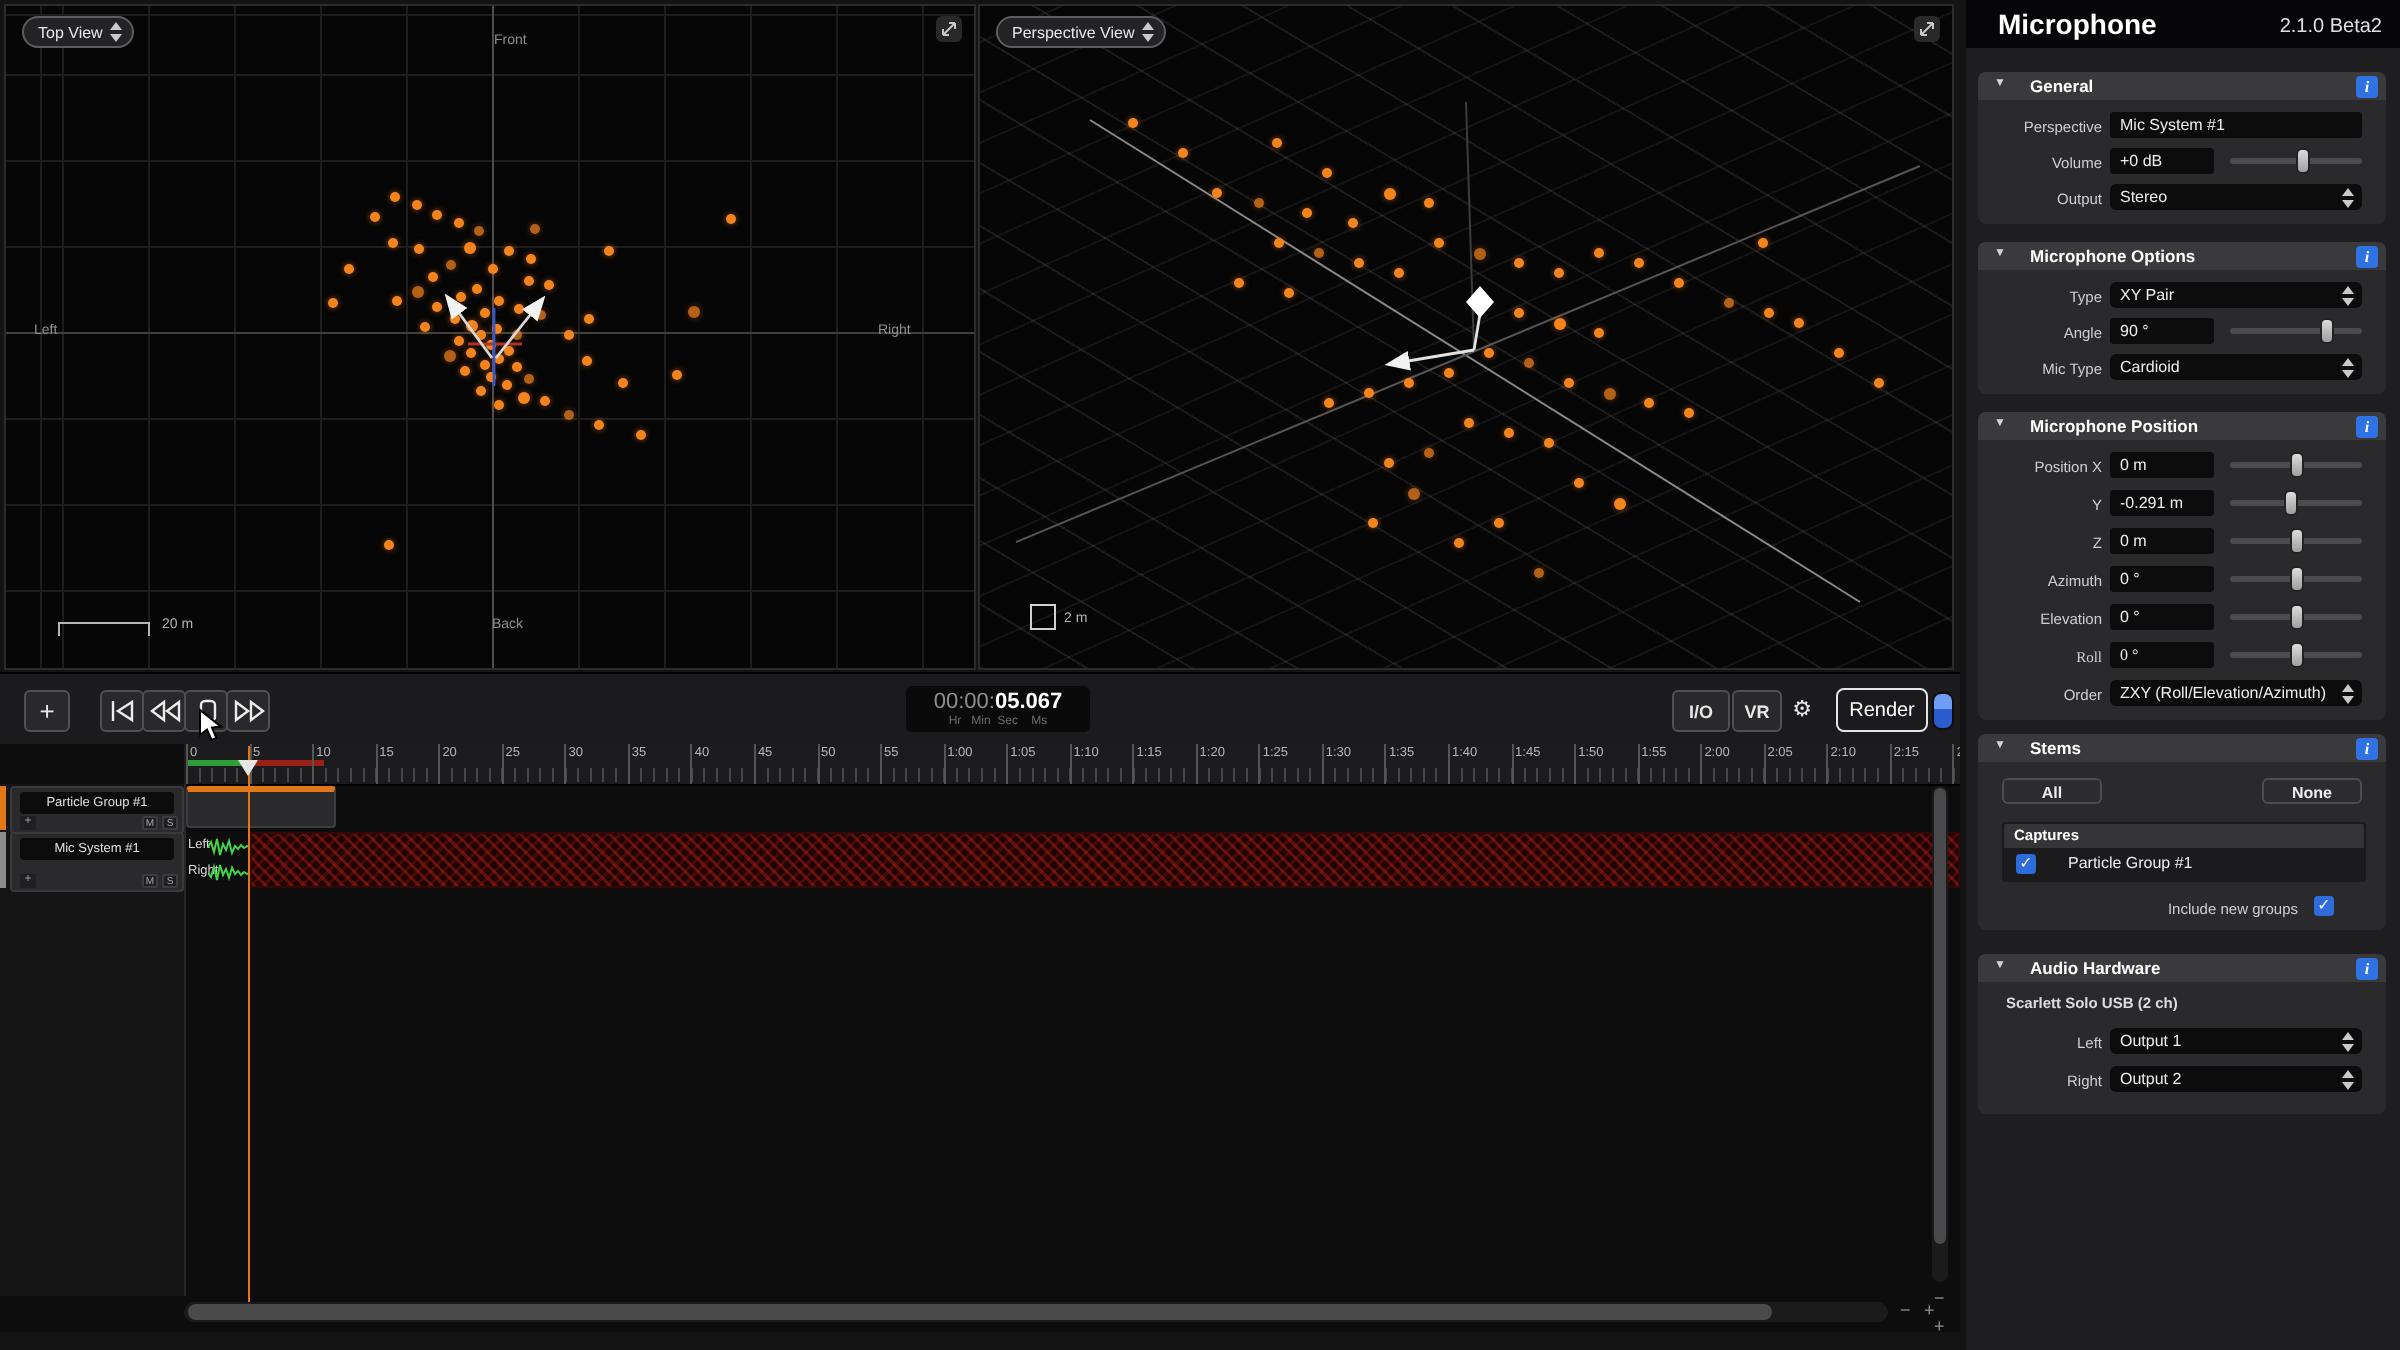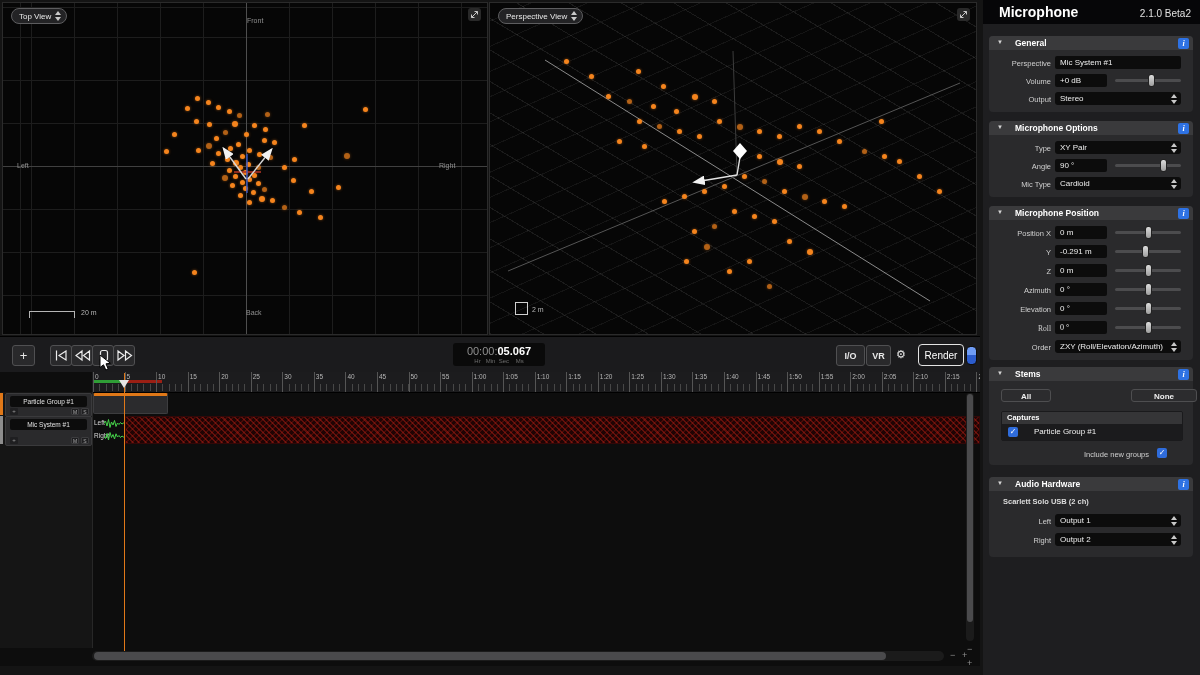--- a/index.html
+++ b/index.html
@@ -572,21 +572,21 @@
       </div>
     </div>
 
     <div class="card" style="top:367px;height:98px;">
       <div class="card-head">
         <span class="disclosure">▼</span>
         <span class="card-title">Stems</span>
         <span class="info-btn">i</span>
       </div>
       <div class="sm-btn" style="left:12px;top:22px;width:50px;">All</div>
-      <div class="sm-btn" style="left:142px;top:22px;width:66px;">None</div>
+      <div class="sm-btn" style="left:142px;top:22px;width:50px;">None</div>
       <div class="cap-box" style="top:44px;">
         <div class="cap-head">Captures</div>
         <div class="cap-item">
           <span class="cb" style="left:6px;top:3px;">✓</span>
           <span>Particle Group #1</span>
         </div>
       </div>
       <div class="prow" style="top:80px;">
         <span class="plabel" style="width:160px;">Include new groups</span>
         <span class="cb" style="left:168px;top:1px;">✓</span>

